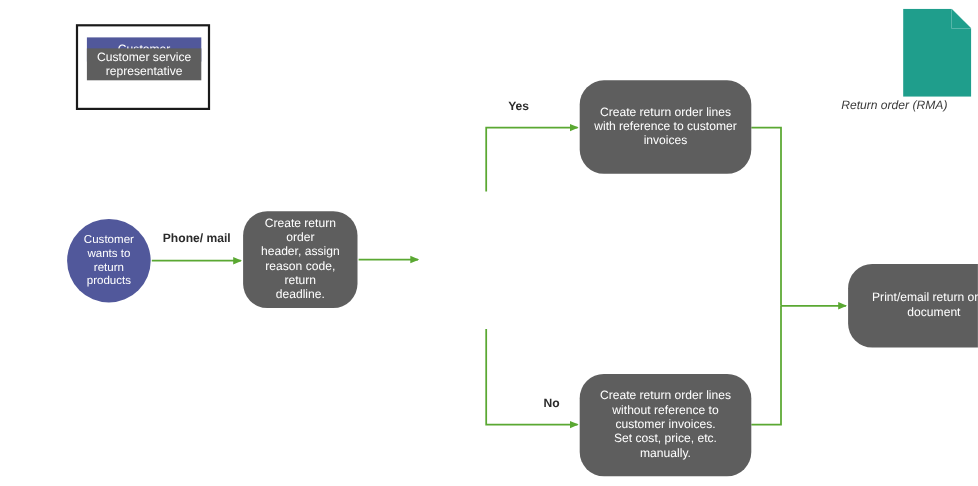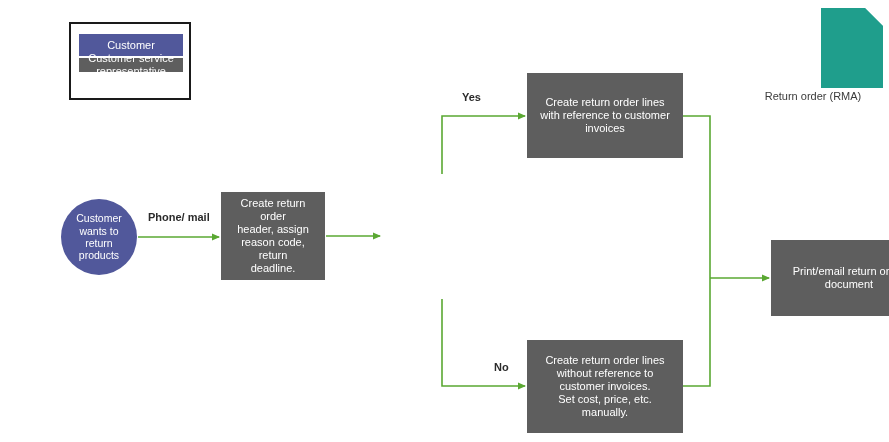--- a/index.html
+++ b/index.html
@@ -51,40 +51,41 @@
     font-size: 11px;
     display: flex;
     align-items: center;
     justify-content: center;
     text-align: center;
     line-height: 1.15;
     white-space: pre-line;
     box-sizing: border-box;
   }
   .legend-swatch.customer { top: 10px; }
-  .legend-swatch.csr { top: 34px; height: 14px; }
+  .legend-swatch.csr { top: 20px; height: 29px; }
 
   
   .circle-node {
     position: absolute;
     left: 13px;
     top: 199px;
     width: 76px;
     height: 76px;
     border-radius: 50%;
     color: #ffffff;
     font-size: 10.5px;
     padding: 0 4px;
   }
 
   .process-box {
     position: absolute;
     color: #ffffff;
     font-size: 11px;
     padding: 16px 6px;
+    border-radius: 22px;
   }
   .box-header      { left: 173px; top: 192px; width: 104px; height: 88px; }
   .box-lines-with  { left: 479px; top: 73px;  width: 156px; height: 85px; }
   .box-lines-without{ left: 479px; top: 340px; width: 156px; height: 93px; }
   .box-print       { left: 723px; top: 240px; width: 156px; height: 76px; }
 
   .diamond-wrap {
     position: absolute;
     left: 334px;
     top: 172px;
@@ -122,20 +123,21 @@
     height: 80px;
   }
   .doc-label {
     position: absolute;
     left: 695px;
     top: 90px;
     width: 140px;
     text-align: center;
     font-size: 11px;
     color: #3b3b3b;
+    font-style: italic;
   }
 
   
   .edge-layer {
     position: absolute;
     left: 0; top: 0;
     width: 889px;
     height: 442px;
     pointer-events: none;
   }

